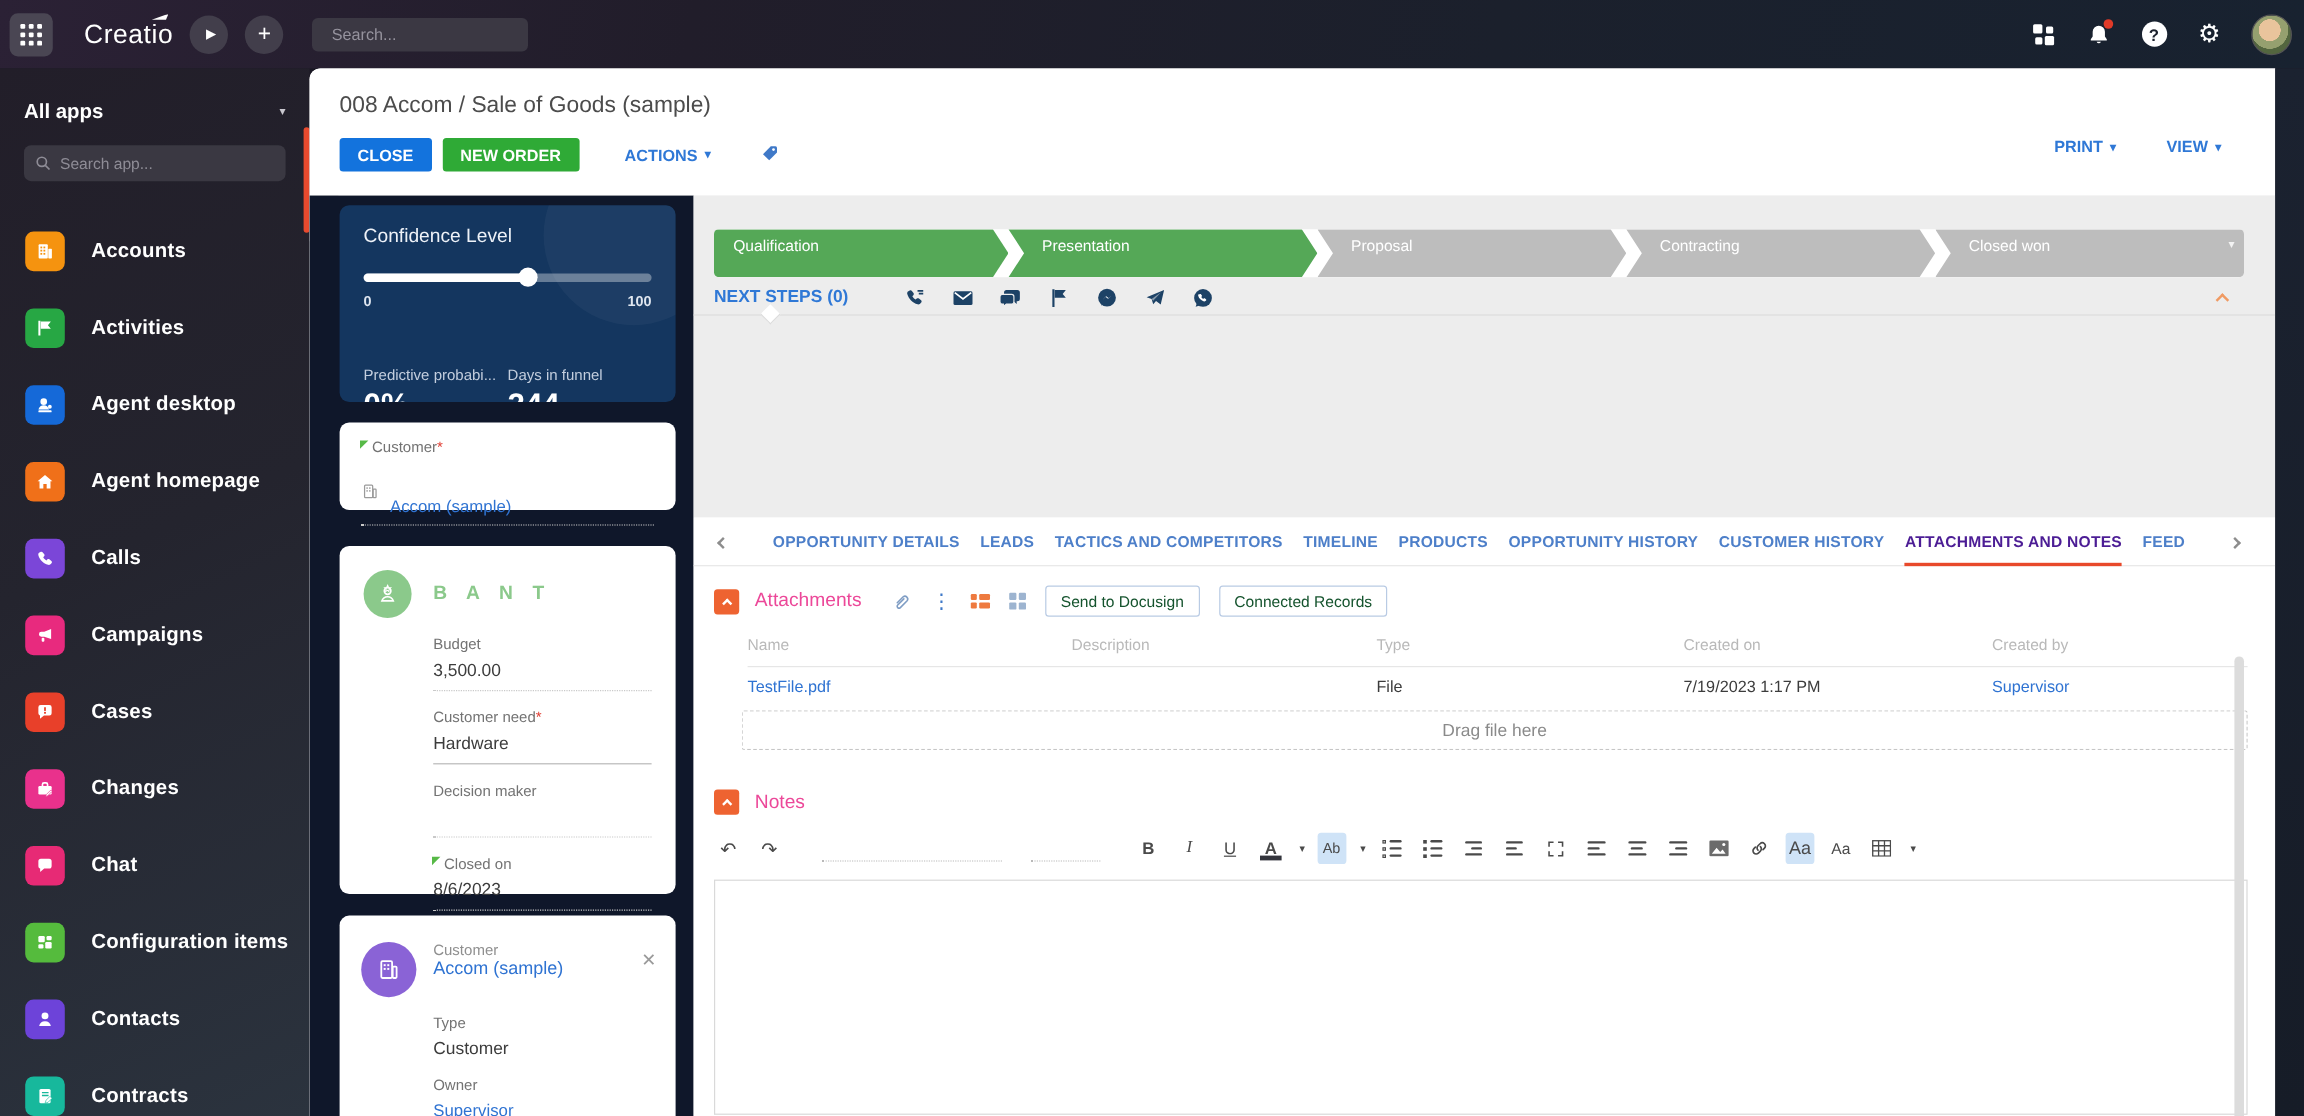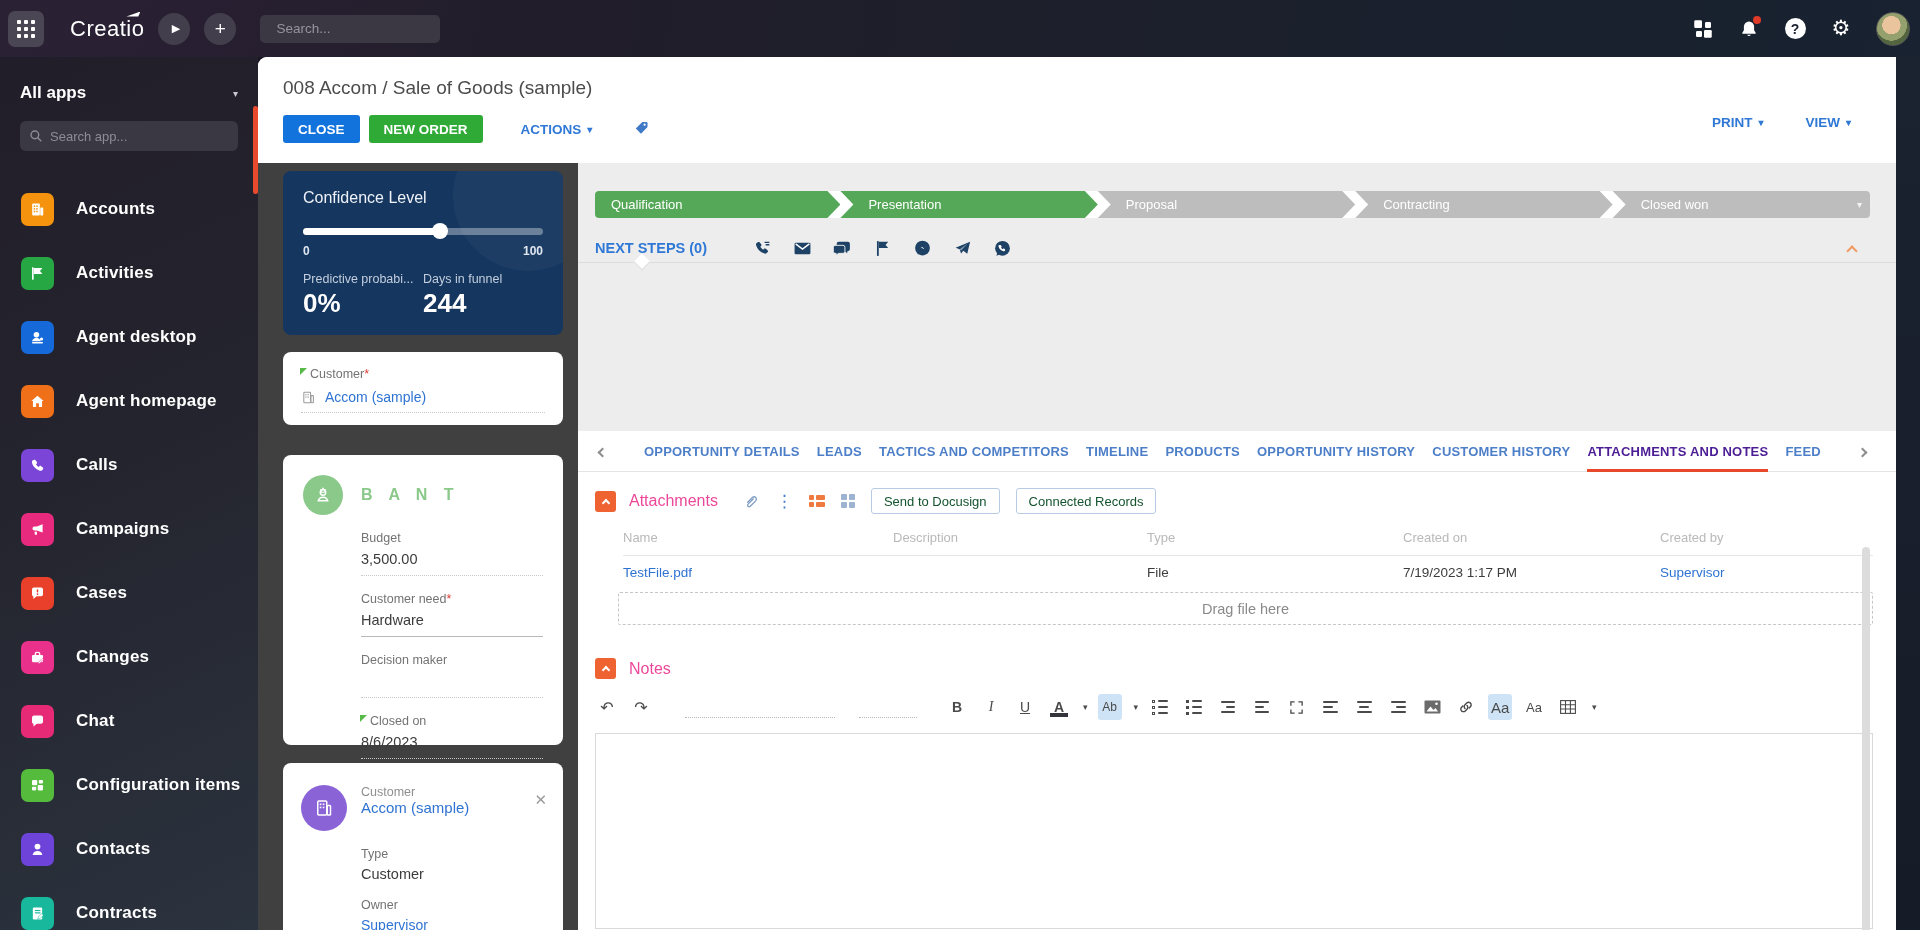--- a/index.html
+++ b/index.html
@@ -78,44 +78,44 @@
   .hdr-right { position:absolute; right:45px; top:58px; display:flex; gap:42px; }
 
   
   .gray-bg { position:absolute; left:0; top:106px; width:100%; height:767px; background:#ededed; }
   .collapse-tab { position:absolute; left:0; top:106px; width:24px; height:38px; background:#dcdcdc;
     border-radius:0 0 5px 0; display:flex; align-items:center; justify-content:center; cursor:pointer; }
   .chev { display:inline-block; width:7px; height:7px; border-right:2px solid #fafafa; border-bottom:2px solid #fafafa; }
   .chev.r { transform:rotate(-45deg); }
 
   
-  .left-col { position:absolute; left:0; top:106px; width:320px; height:767px; padding:8px 15px 0 25px; background:#404040; }
+  .left-col { position:absolute; left:0; top:106px; width:320px; height:767px; padding:8px 15px 0 25px; background:#0f172a; }
   .card { background:#fff; border-radius:8px; width:280px; }
   .conf-card { background:#14365f; height:164px; padding:18px 20px; position:relative; overflow:hidden; border-radius:8px; width:280px; }
   .conf-card::after{ content:""; position:absolute; right:-40px; top:-50px; width:150px; height:150px; border-radius:50%;
     background:rgba(255,255,255,0.04); }
   .conf-title { color:#eef2f8; font-size:16px; }
   .slider { position:relative; margin-top:16px; height:16px; }
   .slider .track { position:absolute; top:5px; left:0; right:0; height:7px; border-radius:4px; background:rgba(255,255,255,.35); }
   .slider .fill { position:absolute; top:5px; left:0; width:57%; height:7px; border-radius:4px; background:#fff; }
   .slider .thumb { position:absolute; top:0; left:calc(57% - 8px); width:16px; height:16px; border-radius:50%; background:#fff; cursor:pointer; }
   .slider-scale { display:flex; justify-content:space-between; margin-top:5px; color:#dfe6f0; font-size:12px; font-weight:700; }
   .conf-stats { display:flex; margin-top:14px; }
   .stat { width:148px; }
-  .stat .s-lbl { color:#c3cede; font-size:12.5px; }
+  .stat .s-lbl { color:#c3cede; font-size:12.5px;margin-top:34px; }
   .stat .s-val { color:#fff; font-size:26px; font-weight:700; margin-top:2px; }
 
   .cust-card { margin-top:17px; height:73px; padding:12px 18px; }
   .f-label { font-size:12.5px; color:#737373; position:relative; padding-left:9px; display:inline-block; }
   .f-label.noflag { padding-left:0; }
   .flag-corner { position:absolute; left:-1px; top:1px; width:0; height:0;
     border-top:7px solid #57b947; border-right:7px solid transparent; }
   .req { color:#e03c31; }
   .cust-row { display:flex; align-items:center; gap:9px; margin-top:7px; padding-bottom:7px; border-bottom:1px dotted #c9c9c9; }
-  .link { color:#2f73d2; font-size:14px; text-decoration:none; cursor:pointer; }
+  .link { color:#2f73d2; font-size:14px; text-decoration:none; cursor:pointer;margin-top:25px; }
 
   .bant-card { margin-top:30px; height:290px; padding:20px; }
   .bant-head { display:flex; align-items:center; gap:18px; }
   .bant-circle { width:40px; height:40px; border-radius:50%; background:#8bc98b; display:flex; align-items:center; justify-content:center; }
   .bant-title { color:#8bc98b; font-size:16px; font-weight:700; letter-spacing:6px; }
   .bant-fields { margin-left:58px; }
   .field { margin-top:13px; }
   .field .val { font-size:14.5px; color:#3c3c3c; margin-top:5px; padding-bottom:6px; border-bottom:1px dotted #c9c9c9; min-height:25px; }
   .field .val.solid { border-bottom:1px solid #b9b9b9; }
 
@@ -123,21 +123,21 @@
   .info-head { display:flex; gap:14px; }
   .info-circle { width:46px; height:46px; border-radius:50%; background:#8a63d6; display:flex; align-items:center; justify-content:center; flex:0 0 46px; }
   .info-lbl { font-size:12.5px; color:#8f8f8f; }
   .info-fields { margin-left:60px; }
   .ro-val { font-size:14.5px; color:#3c3c3c; margin-top:4px; }
   .card-close { position:absolute; right:16px; top:28px; color:#9a9a9a; font-size:15px; cursor:pointer; }
 
   
   .main-col { position:absolute; left:320px; top:106px; right:0; bottom:0; display:flex; flex-direction:column; }
   .stage-zone { height:268px; background:#ededed; position:relative; }
-  .pipeline { position:absolute; left:17px; right:26px; top:28px; height:27px; display:flex; background:#fff; border-radius:4px; }
+  .pipeline { position:absolute; left:17px; right:26px; top:28px; height:40px; display:flex; background:#fff; border-radius:4px; }
   .stage { flex:1; color:#fff; font-size:13px; line-height:27px; padding-left:28px; white-space:nowrap; cursor:pointer;
     clip-path:polygon(0 0, calc(100% - 13px) 0, 100% 50%, calc(100% - 13px) 100%, 0 100%, 13px 50%); }
   .stage.first { clip-path:polygon(0 0, calc(100% - 13px) 0, 100% 50%, calc(100% - 13px) 100%, 0 100%); border-radius:4px 0 0 4px; padding-left:16px; }
   .stage.last { clip-path:polygon(0 0, 100% 0, 100% 100%, 0 100%, 13px 50%); border-radius:0 4px 4px 0; position:relative; }
   .stage.done { background:#55a857; }
   .stage.future { background:#bdbdbd; }
   .stage-caret { position:absolute; right:8px; top:0; color:#f3f3f3; font-size:10px; }
 
   .nextsteps { position:absolute; left:17px; top:70px; height:30px; display:flex; align-items:center; }
   .ns-label { color:#2f78d6; font-size:14.5px; font-weight:700; cursor:pointer; }

